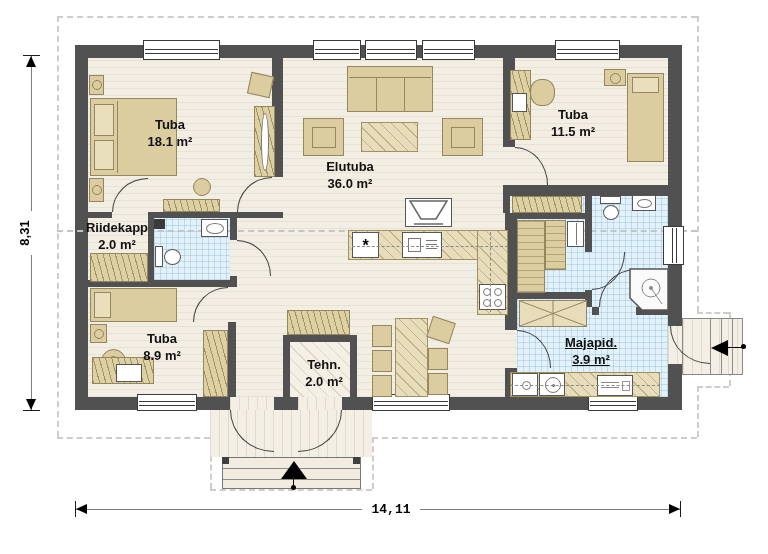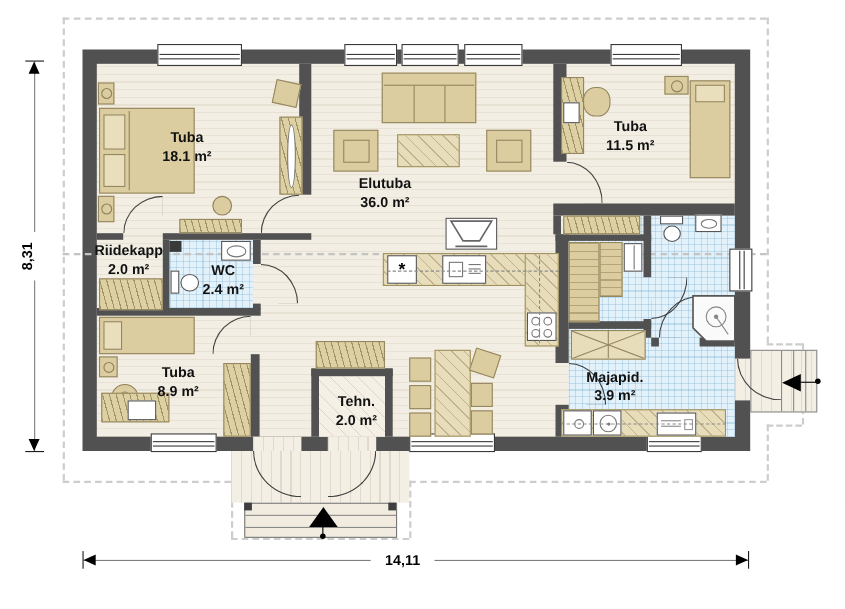--- a/index.html
+++ b/index.html
@@ -311,44 +311,40 @@
     <div>36.0 m²</div>
   </div>
   <div class="lbl" style="left:533px;top:106px;width:80px;">
     <div>Tuba</div>
     <div>11.5 m²</div>
   </div>
   <div class="lbl" style="left:76px;top:219px;width:82px;">
     <div>Riidekapp</div>
     <div>2.0 m²</div>
   </div>
-  <div class="lbl" style="left:167px;top:237px;width:72px;">
-    <div>WC</div>
-    <div>2.4 m²</div>
-  </div>
   <div class="lbl" style="left:122px;top:330px;width:80px;">
     <div>Tuba</div>
     <div>8.9 m²</div>
   </div>
   <div class="lbl" style="left:288px;top:356px;width:72px;">
     <div>Tehn.</div>
     <div>2.0 m²</div>
   </div>
-  <div class="lbl" style="left:517px;top:334px;width:84px;">
+  <div class="lbl" style="left:549px;top:334px;width:84px;text-decoration:underline;">
     <div>Majapid.</div>
     <div>3.9 m²</div>
   </div>
 
   <div class="dimline" style="left:31px;top:56px;width:1px;height:354px;"></div>
   <div class="tick" style="left:23px;top:55px;width:17px;height:1px;"></div>
   <div class="tick" style="left:23px;top:410px;width:17px;height:1px;"></div>
   <div class="tri" style="left:26px;top:56px;border-left:5px solid transparent;border-right:5px solid transparent;border-bottom:11px solid #000;"></div>
   <div class="tri" style="left:26px;top:399px;border-left:5px solid transparent;border-right:5px solid transparent;border-top:11px solid #000;"></div>
   <div class="dimlbl" style="left:3px;top:224px;width:44px;height:18px;line-height:18px;transform:rotate(-90deg);">8,31</div>
 
   <div class="dimline" style="left:76px;top:509px;width:604px;height:1px;"></div>
   <div class="tick" style="left:75px;top:501px;width:1px;height:16px;"></div>
   <div class="tick" style="left:680px;top:501px;width:1px;height:16px;"></div>
   <div class="tri" style="left:76px;top:504px;border-top:5px solid transparent;border-bottom:5px solid transparent;border-right:11px solid #000;"></div>
   <div class="tri" style="left:669px;top:504px;border-top:5px solid transparent;border-bottom:5px solid transparent;border-left:11px solid #000;"></div>
-  <div class="dimlbl" style="left:337px;top:501px;width:58px;height:17px;line-height:17px;">14,11</div>
+  <div class="dimlbl" style="left:362px;top:501px;width:58px;height:17px;line-height:17px;font-family:Liberation Mono, monospace;">14,11</div>
 
 </div>
 
 </body></html>

